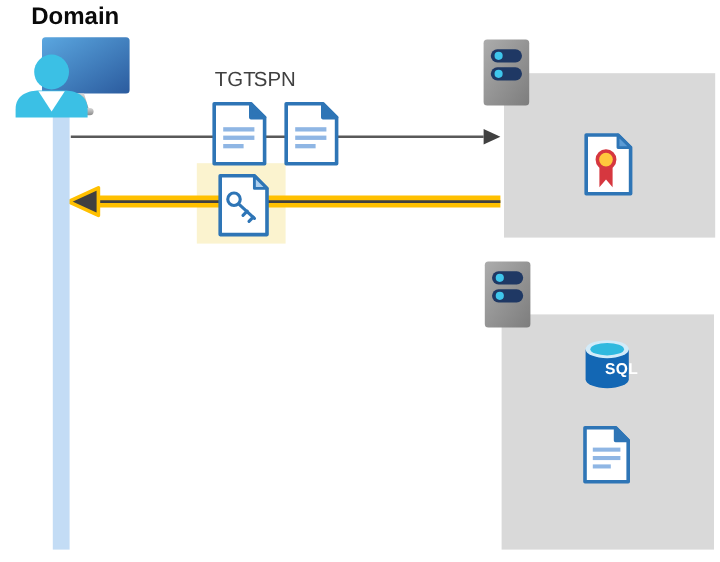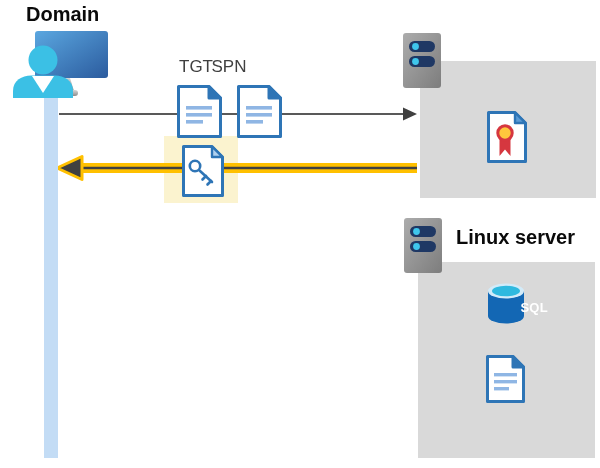--- a/index.html
+++ b/index.html
@@ -10,21 +10,21 @@
   .canvas svg{position:absolute;left:0;top:0;}
   .label{position:absolute;color:#3b3b3b;}
   .title{font-weight:700;color:#0a0a0a;font-size:20px;line-height:1.14;}
   .client-title{left:26px;top:3px;}
   .dc-title{left:456px;top:2px;width:128px;}
   .linux-title{left:456px;top:226px;white-space:nowrap;}
   .ticket-label{top:57px;width:46px;text-align:center;font-size:17px;color:#404040;}
   .tgt-label{left:173px;}
   .spn-label{left:206px;}
   .keytab-label{left:418px;top:418px;width:177px;text-align:center;font-size:20px;color:#3b3b3b;}
-  .sql-label{left:488px;top:300px;width:60px;text-align:right;font-size:13px;font-weight:700;color:#ffffff;letter-spacing:.3px;}
+  .sql-label{left:488px;top:300px;width:60px;text-align:center;font-size:13px;font-weight:700;color:#ffffff;letter-spacing:.3px;}
 </style>
 </head>
 <body>
 
 <div class="canvas">
 
   <svg width="600" height="468" viewBox="0 0 600 468">
     <defs>
       <linearGradient id="monGrad" x1="0" y1="0" x2="1" y2="1">
         <stop offset="0" stop-color="#5BA7E0"></stop>
@@ -130,16 +130,15 @@
       <path d="M513,356.5 L513,367 L523.5,367 Z" fill="#2E75B6" stroke="#2E75B6" stroke-width="3" stroke-linejoin="round"></path>
       <rect x="494" y="373" width="23" height="3.4" fill="#8FB6E4"></rect>
       <rect x="494" y="380" width="23" height="3.4" fill="#8FB6E4"></rect>
       <rect x="494" y="387" width="15" height="3.4" fill="#8FB6E4"></rect>
     </g>
   </svg>
 
   <div class="label title client-title">Domain</div>
   <div class="label ticket-label tgt-label">TGT</div>
   <div class="label ticket-label spn-label">SPN</div>
-  <div class="label title linux-title">Linux server</div>
   <div class="label sql-label">SQL</div>
 
 </div>
 
 </body></html>

